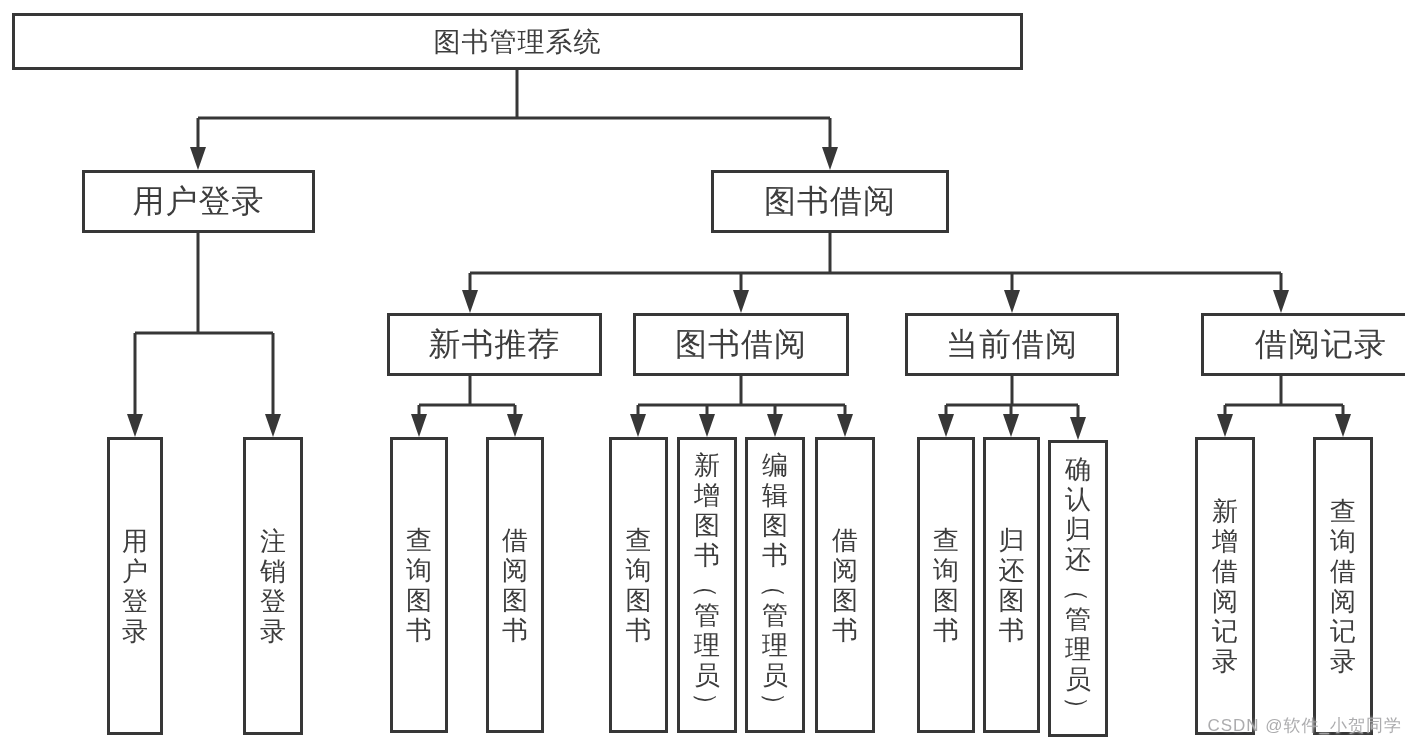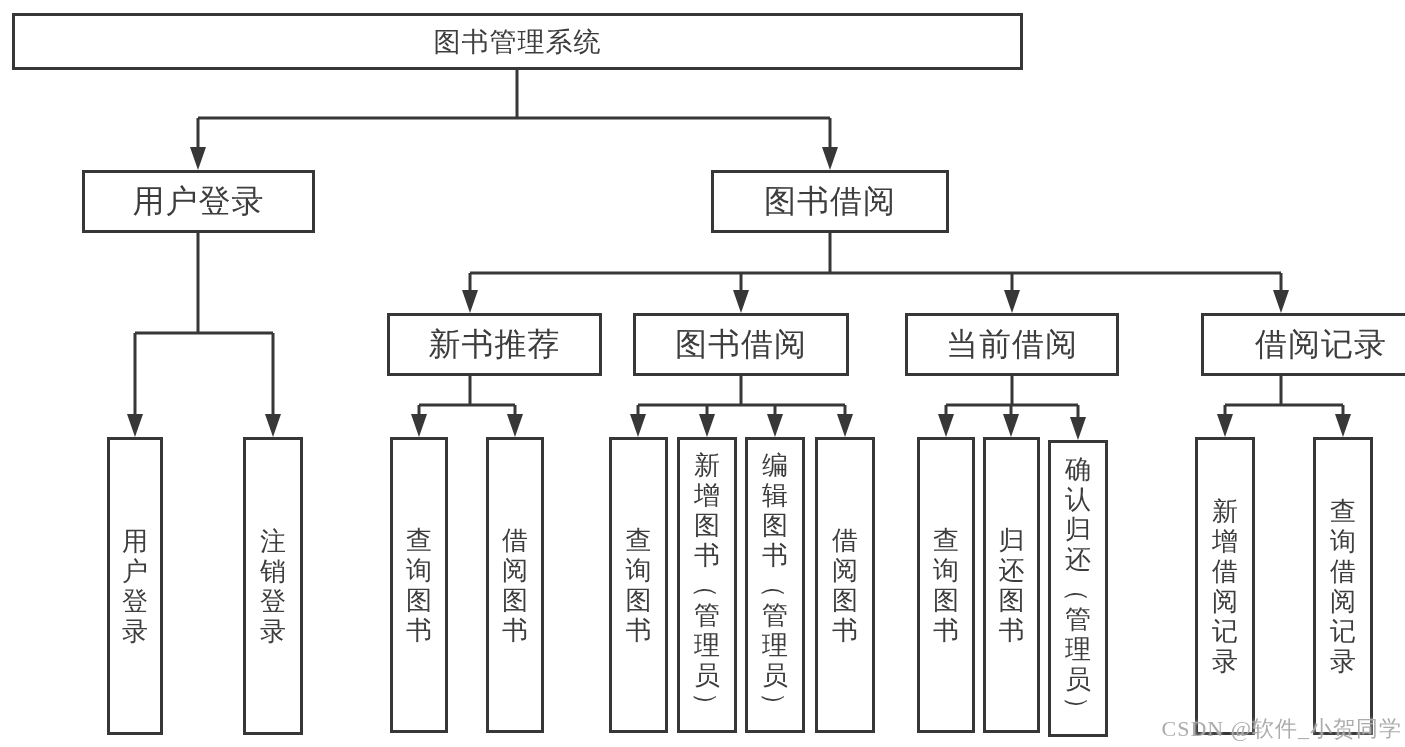--- a/index.html
+++ b/index.html
@@ -27,27 +27,26 @@
   .hlabel { font-size: 32px; letter-spacing: 1px; white-space: nowrap; }
   .node.root .hlabel { font-size: 27px; }
   .node.leaf { flex-direction: column; }
   .vtext { display: flex; flex-direction: column; align-items: center; justify-content: center; }
   .vchar { display: block; height: 30px; line-height: 30px; font-size: 26px; text-align: center; }
   .vchar.rot { transform: rotate(90deg); }
   .watermark {
     position: absolute;
     top: 714px;
     right: 3px;
-    font-size: 22px;
+    font-size: 17px;
     letter-spacing: 1px;
     color: rgba(168,168,170,0.95);
     white-space: nowrap;
     z-index: 5;
     text-shadow: 0 0 3px #ffffff;
-    font-family: Liberation Serif, serif;
   }
 </style>
 </head>
 <body>
 
 <div class="stage">
 
   <svg class="wires" viewBox="0 0 1405 747" xmlns="http://www.w3.org/2000/svg">
     <g stroke="#373737" stroke-width="3" fill="none">
 

